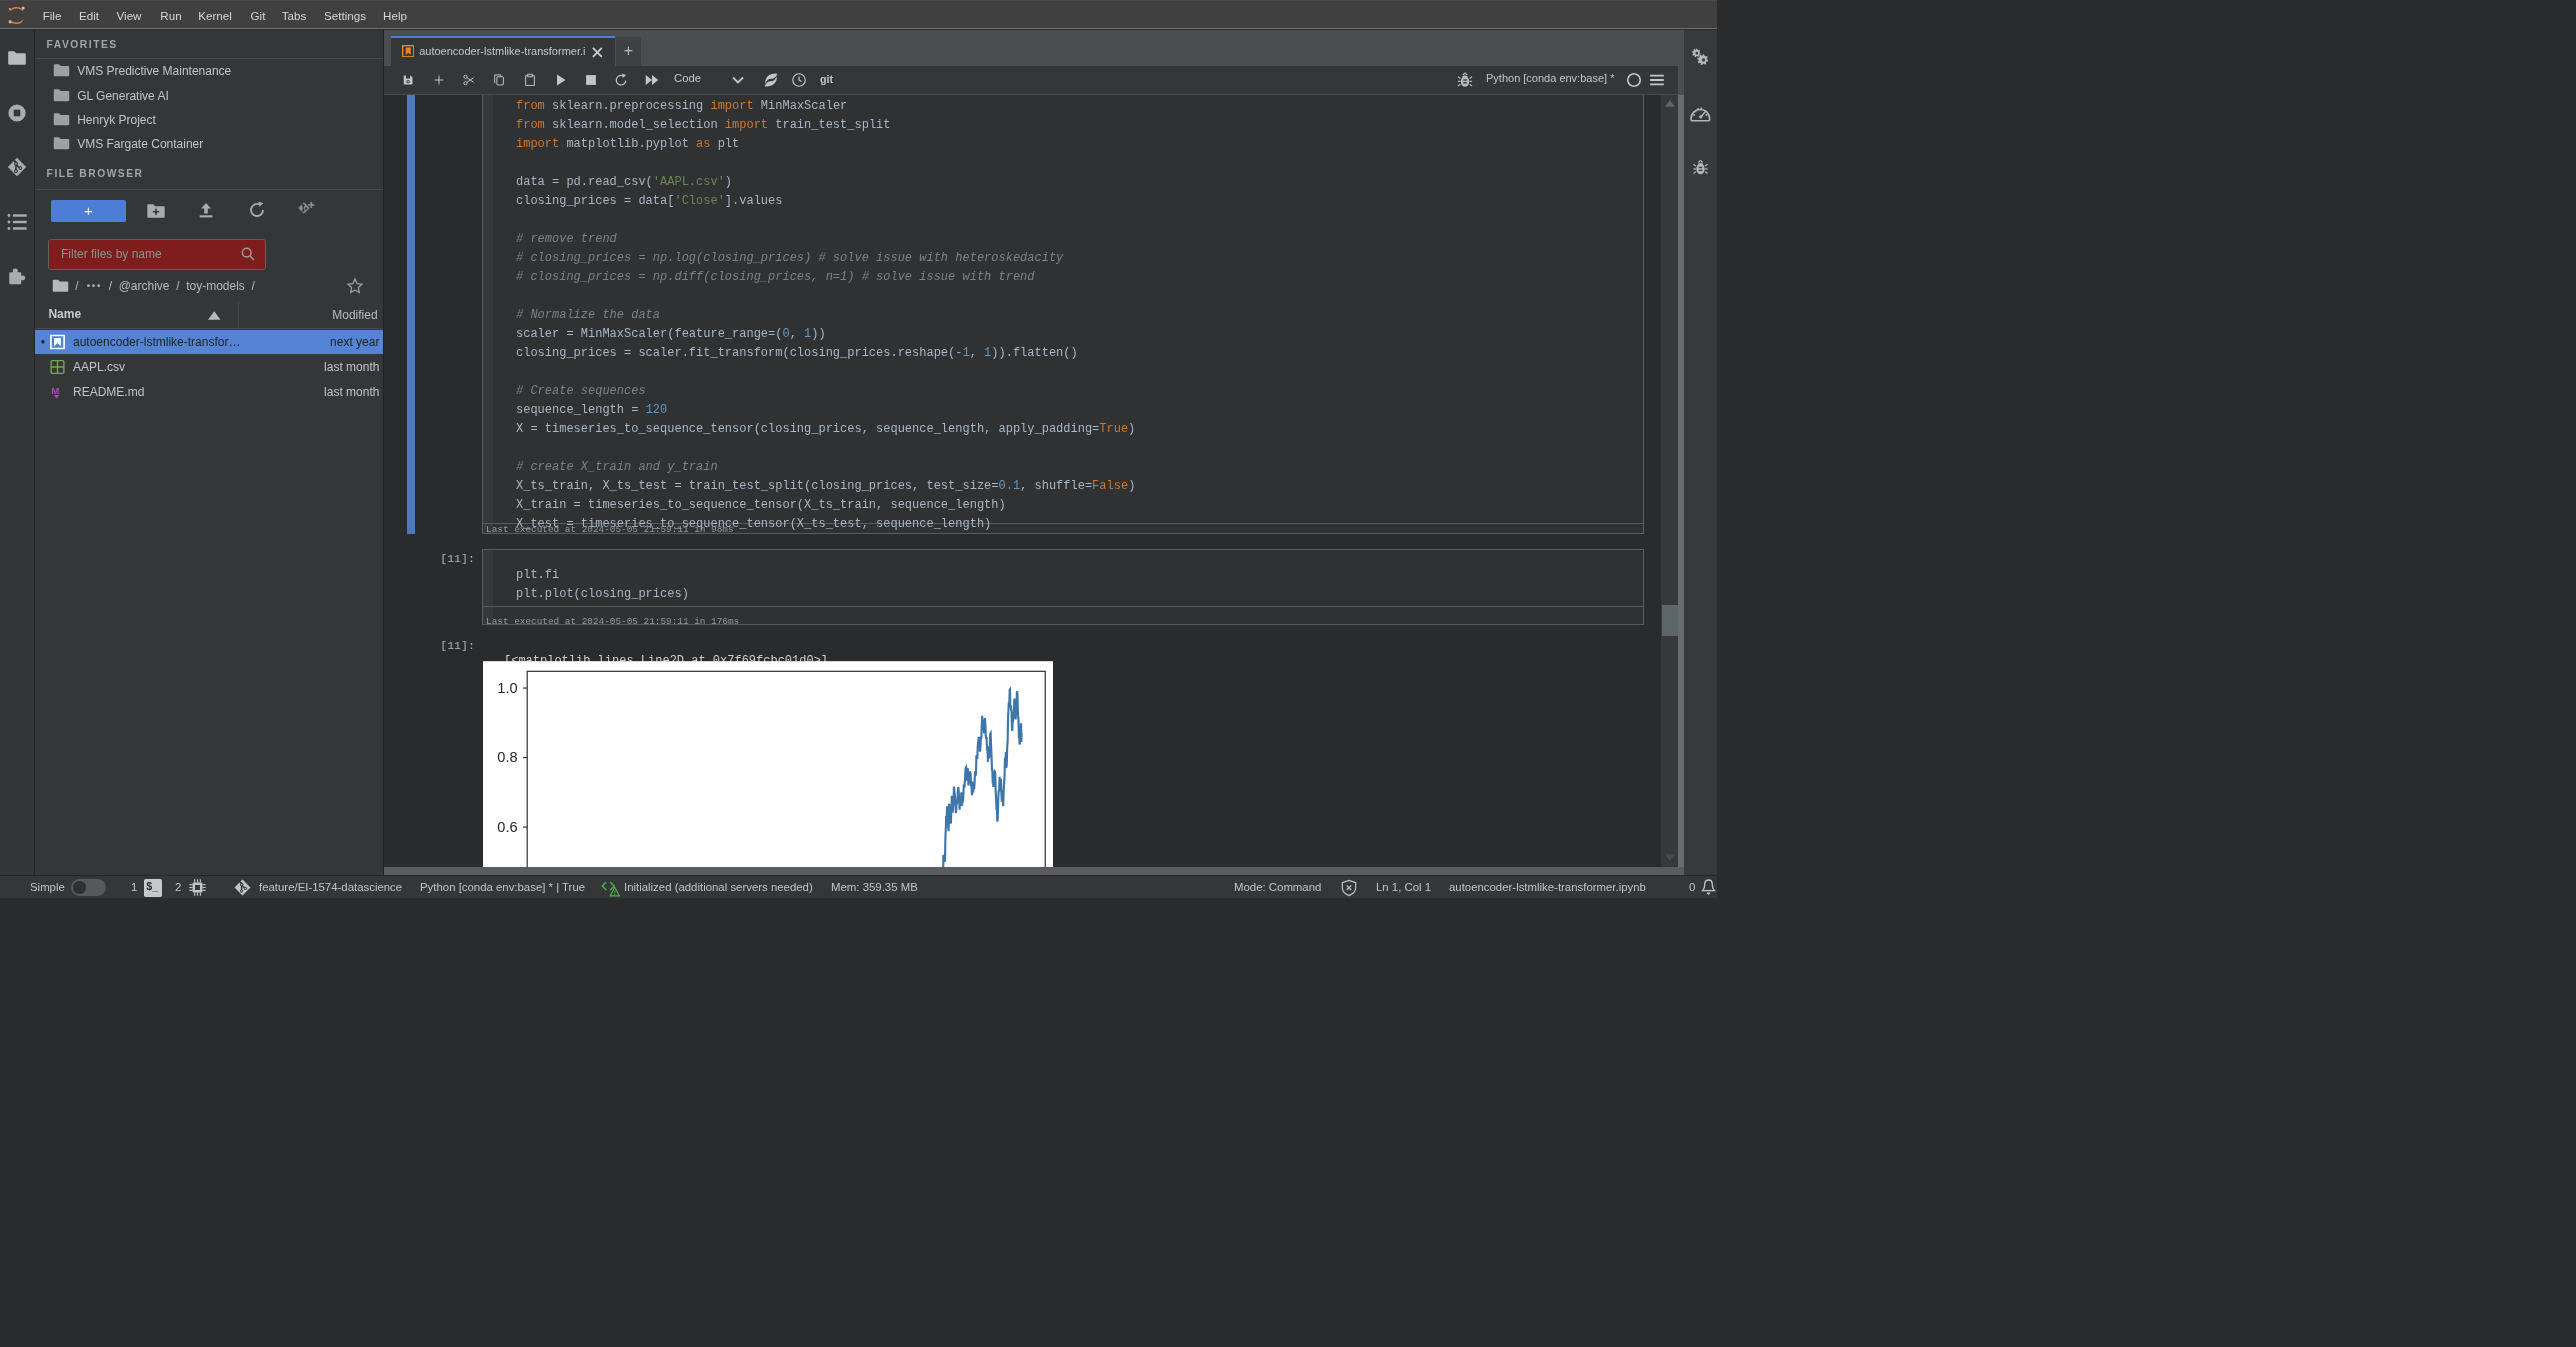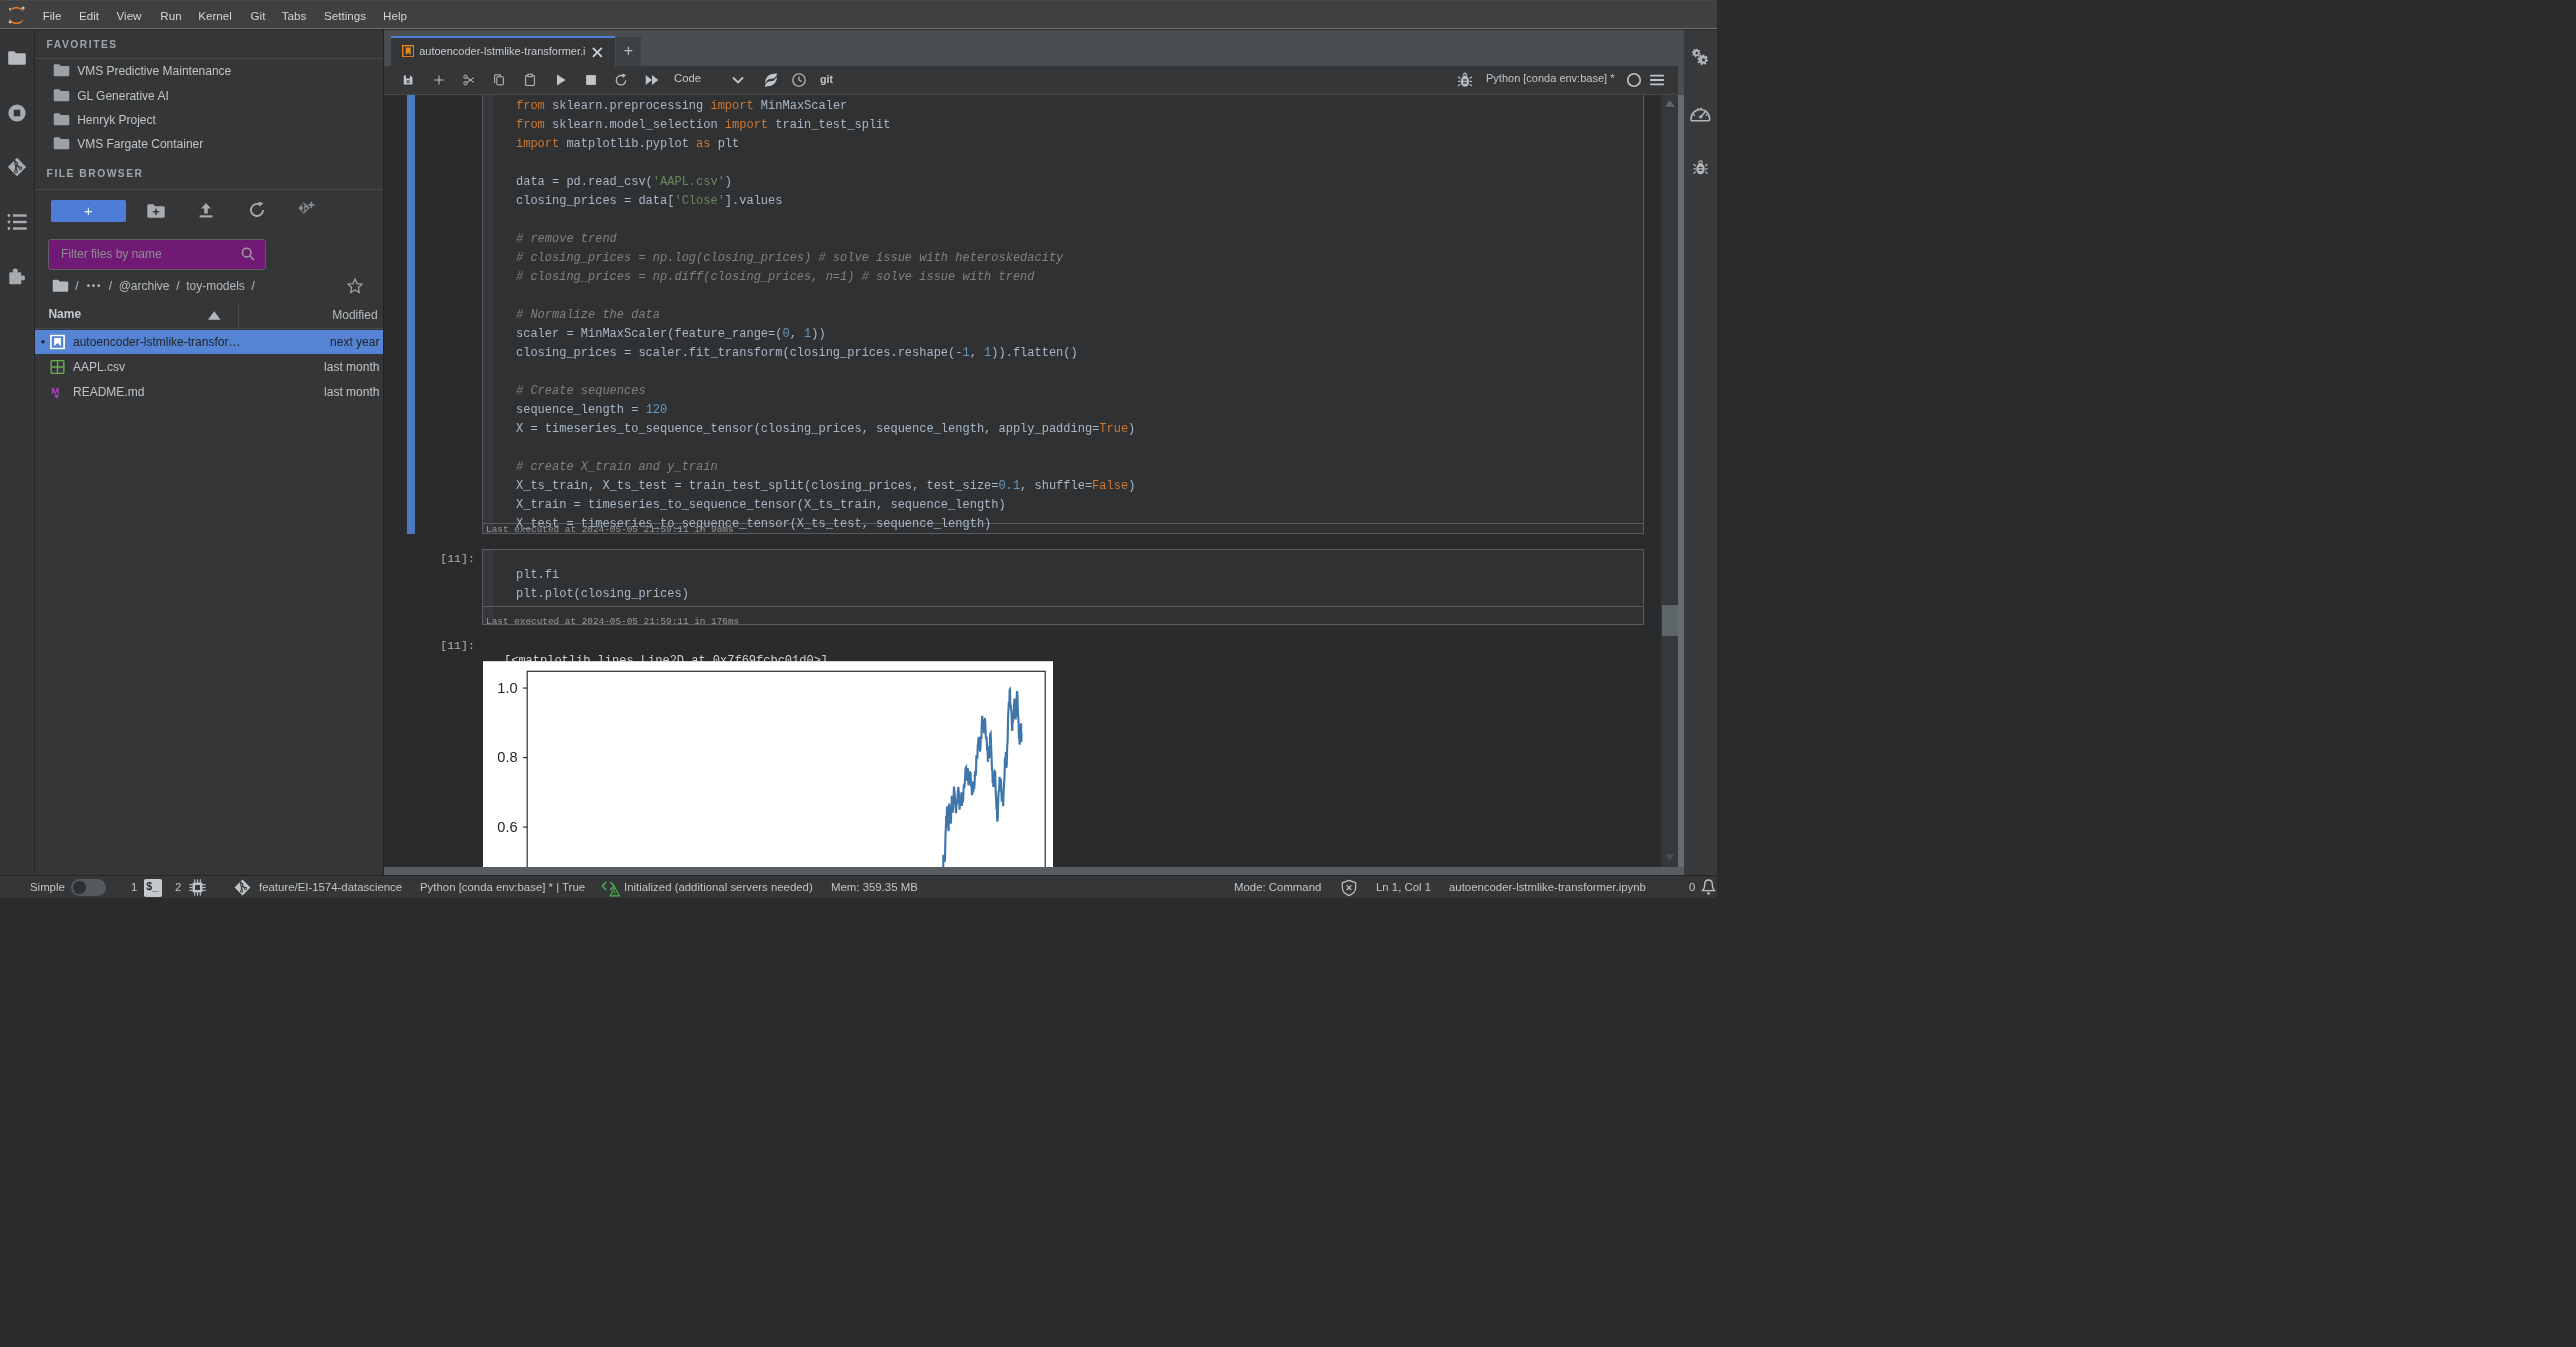--- a/index.html
+++ b/index.html
@@ -9,21 +9,21 @@
 #menubar .mi{position:absolute;top:0;height:29px;line-height:29px;font-size:11.6px;color:#d3d5d7;transform:translateX(-50%);}
 #lrail{position:absolute;left:0;top:29.5px;width:34px;height:846px;background:#333537;border-right:0.9px solid #232527;}
 #lrail svg{position:absolute;left:50%;transform:translate(-50%,-50%);}
 #panel{position:absolute;left:35px;top:29.5px;width:348px;height:1034px;background:#343638;border-right:0.9px solid #1f2123;}
 .seclabel{position:absolute;left:11.6px;font-size:10.3px;font-weight:bold;letter-spacing:1.5px;color:#a3a6a8;transform:translateY(-50%);}
 .hsep{position:absolute;left:0;width:348px;height:0;border-top:0.9px solid #46494b;}
 .folderrow{position:absolute;left:18px;height:23px;transform:translateY(-50%);display:flex;align-items:center;font-size:12px;color:#c2c5c7;}
 .folderrow svg{margin-right:7.2px;}
 #newbtn{position:absolute;left:16px;top:170px;width:75px;height:22.4px;background:#4d7dd6;border-radius:1.8px;color:#eef1f3;text-align:center;line-height:21.5px;font-size:15px;}
 .fbtool{position:absolute;transform:translate(-50%,-50%);}
-#filterbox{position:absolute;left:13.4px;top:209px;width:216px;height:29px;background:#701a75;border:0.9px solid #5c6062;border-radius:2.7px;}
+#filterbox{position:absolute;left:13.4px;top:209px;width:216px;height:29px;background:#7f1d1d;border:0.9px solid #5c6062;border-radius:2.7px;}
 #filterbox .ph{position:absolute;left:11.6px;top:50%;transform:translateY(-50%);font-size:12px;color:#8c9092;}
 #crumbs{position:absolute;left:17px;top:256px;transform:translateY(-50%);display:flex;align-items:center;font-size:12px;color:#b6b9bb;height:18px;}
 #listhead{position:absolute;left:0;top:272px;width:348px;height:26px;border-bottom:0.9px solid #46494b;}
 .filerow{position:absolute;left:0;width:348px;height:24px;font-size:12px;color:#c2c5c7;}
 .filerow .nm{position:absolute;left:15px;top:50%;transform:translateY(-50%);display:flex;}
 .filerow .md{position:absolute;right:3.6px;top:50%;transform:translateY(-50%);}
 .filerow .icon{display:inline-block;margin-right:8px;width:15px;height:15px;position:relative;}
 #selrow{background:#5584d4;color:#1e2225;}
 #tabstrip{position:absolute;left:384px;top:29.5px;width:1294px;height:36px;background:#4b4e50;}
 #tab1{position:absolute;left:7.2px;top:6px;width:224px;height:30px;background:#343638;border-top:2.7px solid #4a80d9;}

